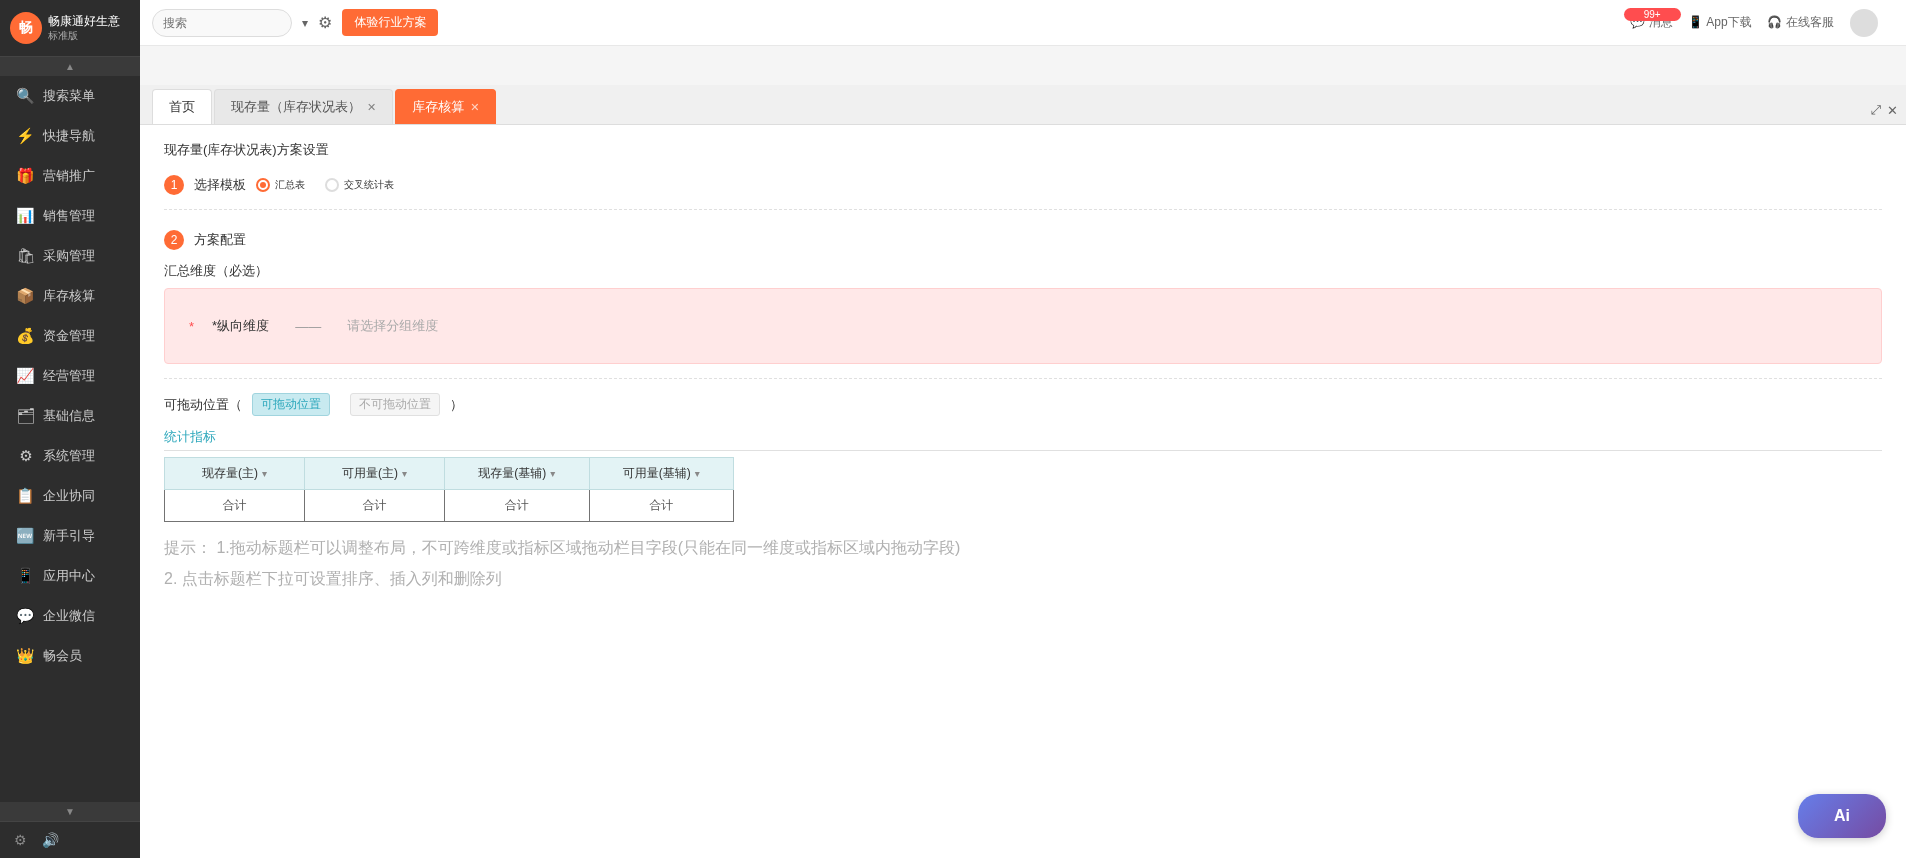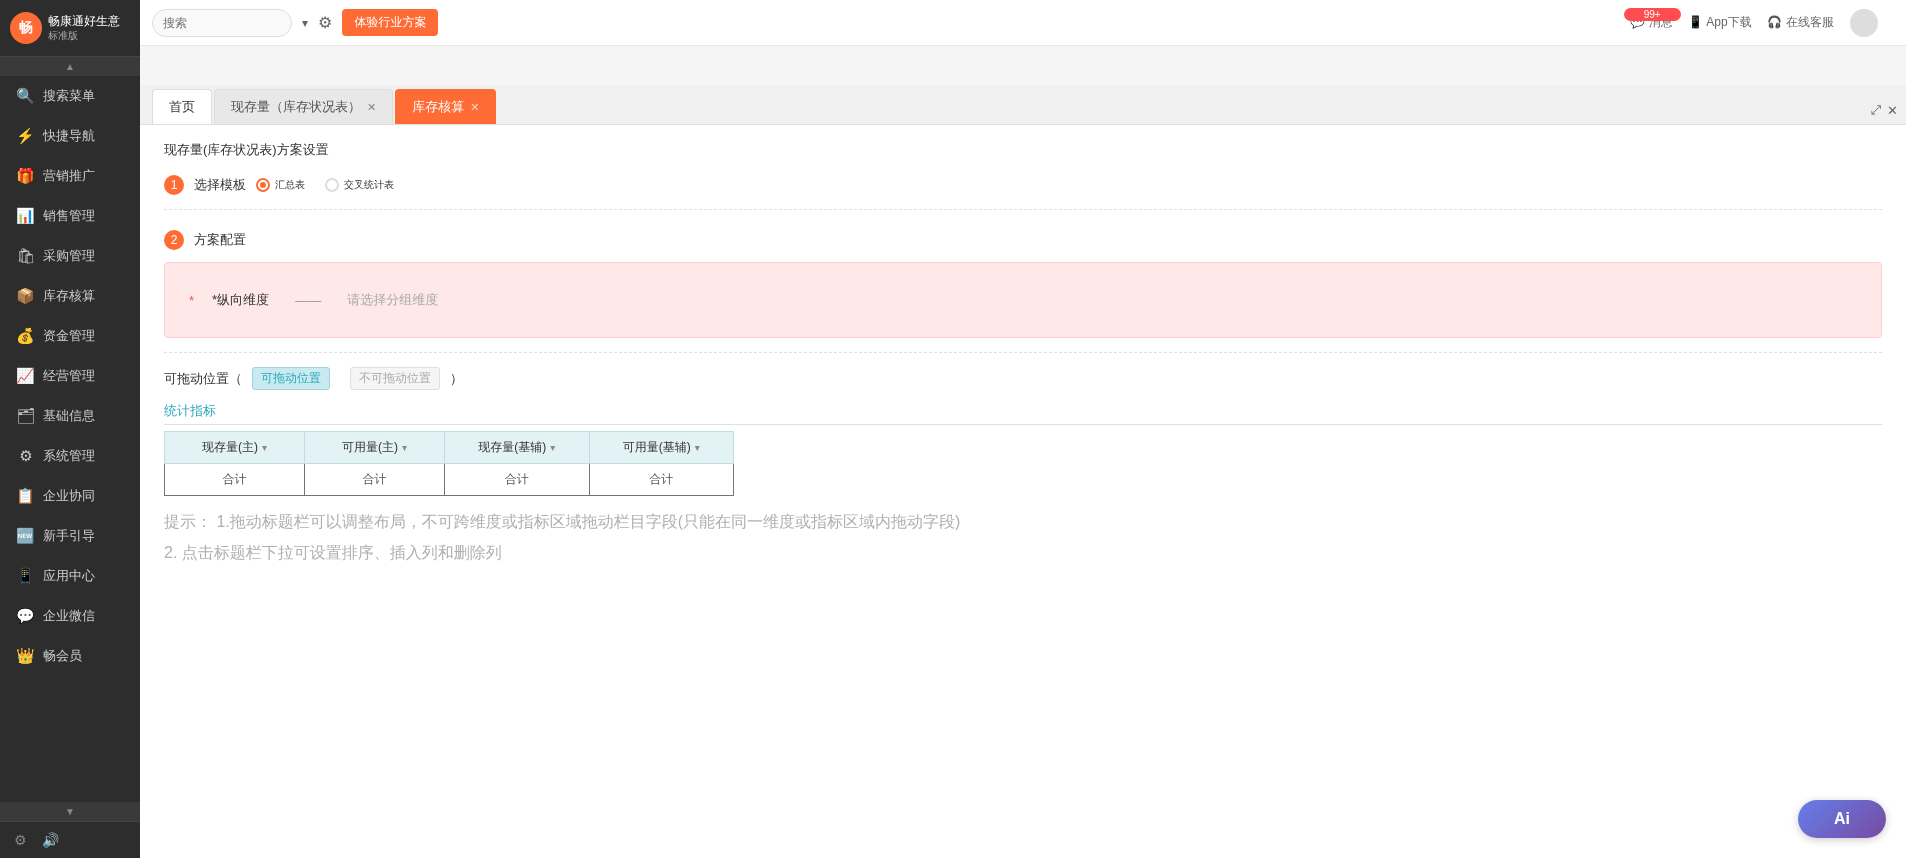--- a/index.html
+++ b/index.html
@@ -355,21 +355,21 @@
       font-size: 13px;
       color: #fff;
     }
 
     
     .ai-fab {
       position: fixed;
       bottom: 20px;
       right: 20px;
       width: 88px;
-      height: 38px;
+      height: 44px;
       background: linear-gradient(135deg, #667eea, #764ba2);
       border-radius: 20px;
       display: flex;
       align-items: center;
       justify-content: center;
       color: #fff;
       font-size: 16px;
       font-weight: bold;
       cursor: pointer;
       box-shadow: 0 2px 8px rgba(0,0,0,0.2);
@@ -525,20 +525,21 @@
         </div>
         <hr class="divider">
       </div>
 
       <div class="section">
         <div class="section-header">
           <div class="section-number">2</div>
           <span class="section-title">方案配置</span>
         </div>
 
+        <div class="required-area">汇总维度（必选）</div>
 
         <div class="vertical-dim-box">
           <span class="required-star">*</span>
           <span class="dim-label">*纵向维度</span>
           <span class="dim-dash">——</span>
           <span class="dim-placeholder">请选择分组维度</span>
         </div>
 
         <hr class="divider">
 

